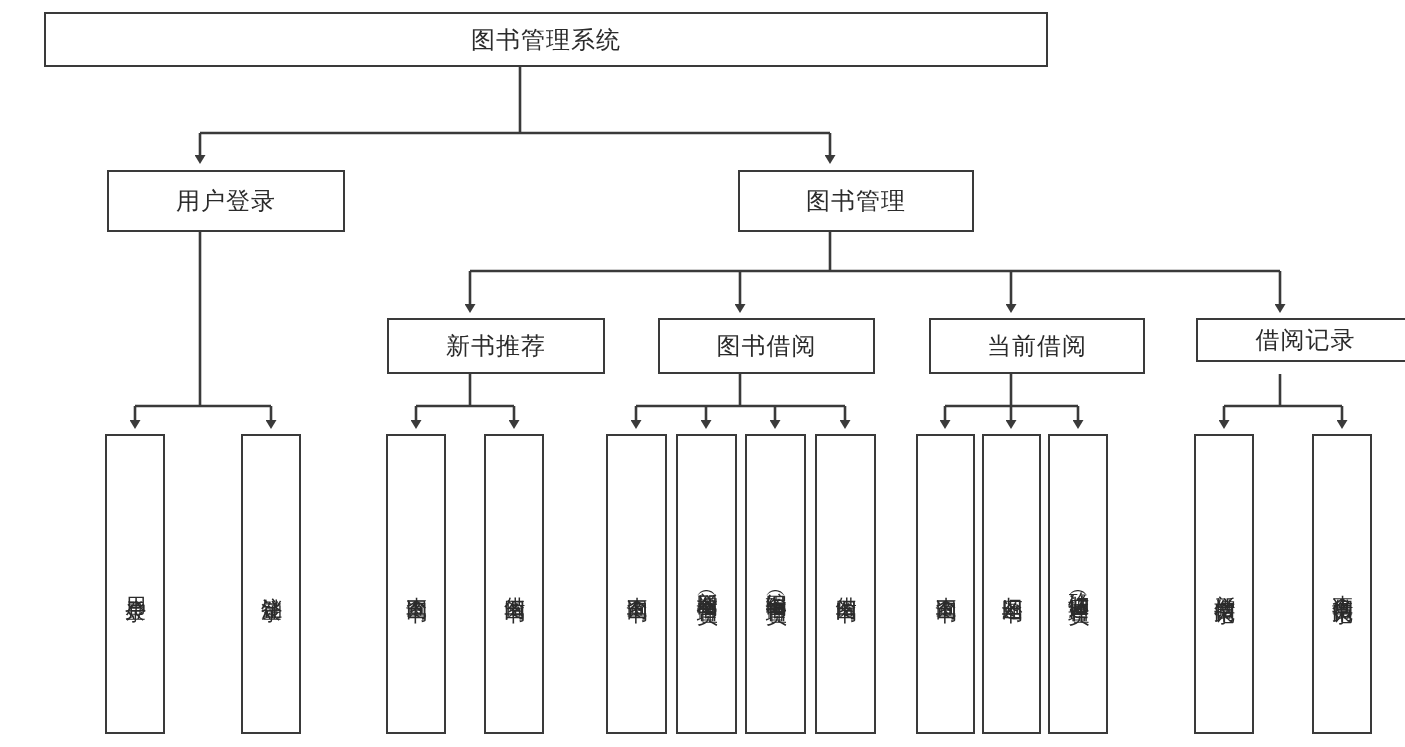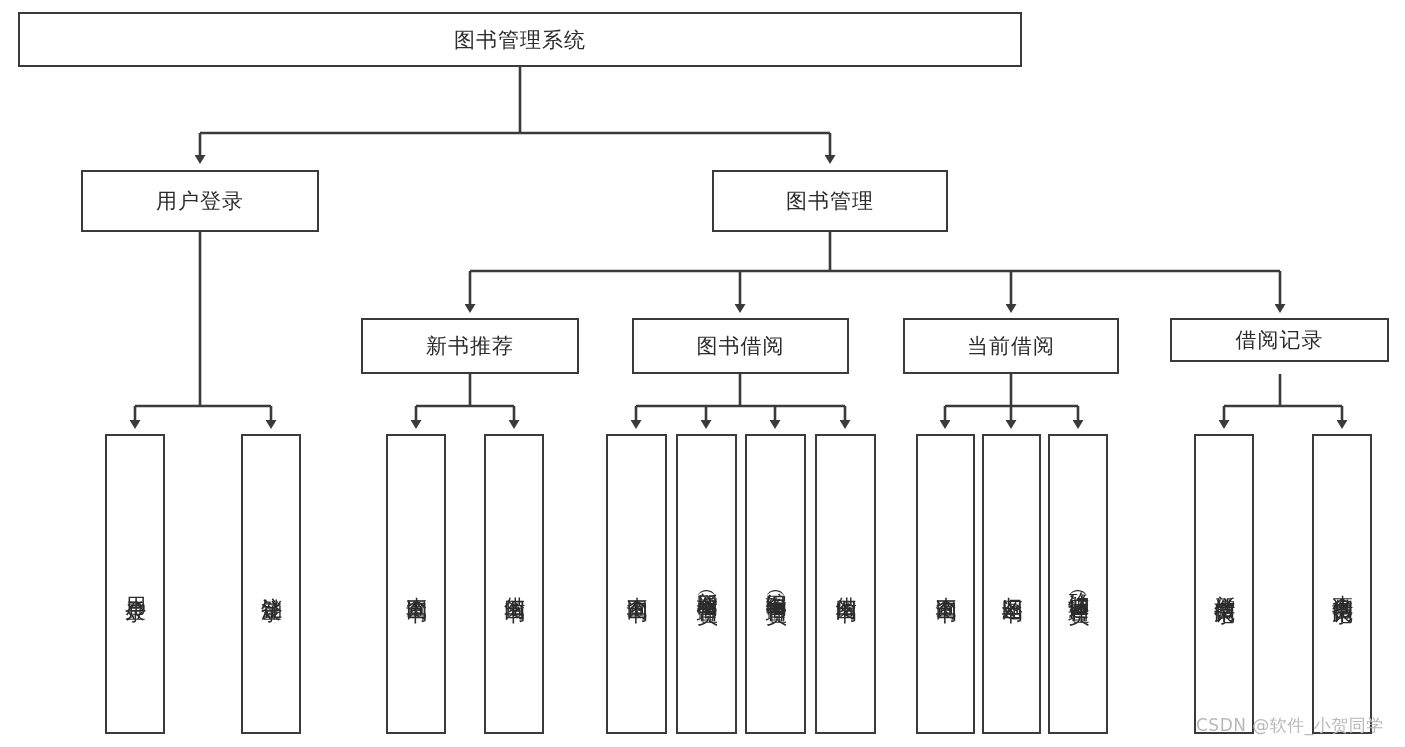--- a/index.html
+++ b/index.html
@@ -31,22 +31,23 @@
     position: absolute;
     box-sizing: border-box;
     background: #ffffff;
     border: 2px solid #3a3a3a;
     display: flex;
     align-items: center;
     justify-content: center;
     color: #2b2b2b;
   }
   .node.horiz {
-    font-size: 21px;
+    font-size: 24px;
     letter-spacing: 1px;
+    margin-left: 26px;
   }
   .node.vert {
     font-size: 21px;
     letter-spacing: 1px;
   }
   .node.vert .label {
     writing-mode: vertical-rl;
     text-orientation: upright;
     line-height: 1.02;
     letter-spacing: 2px;
@@ -179,15 +180,14 @@
     <span class="label">确认归还（管理员）</span>
   </div>
 
   <div class="node vert" style="left:1194px; top:434px; width:60px; height:300px;">
     <span class="label">新增借阅记录</span>
   </div>
   <div class="node vert" style="left:1312px; top:434px; width:60px; height:300px;">
     <span class="label">查询借阅记录</span>
   </div>
 
-  <div class="watermark" style="left:1196px; top:714px;">CSDN @软件_小贺同学</div>
 
 </div>
 
 </body></html>

